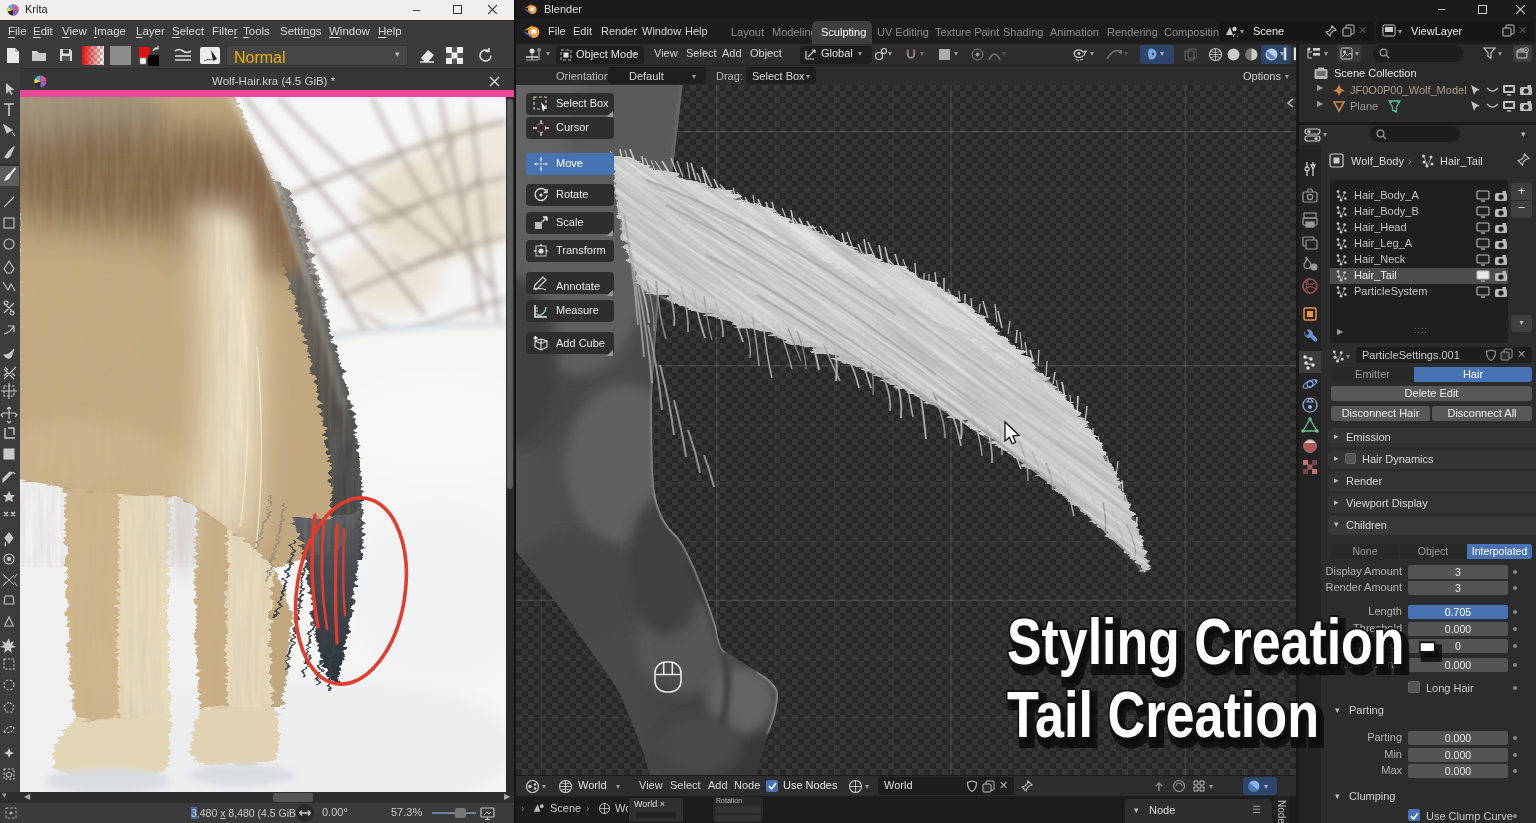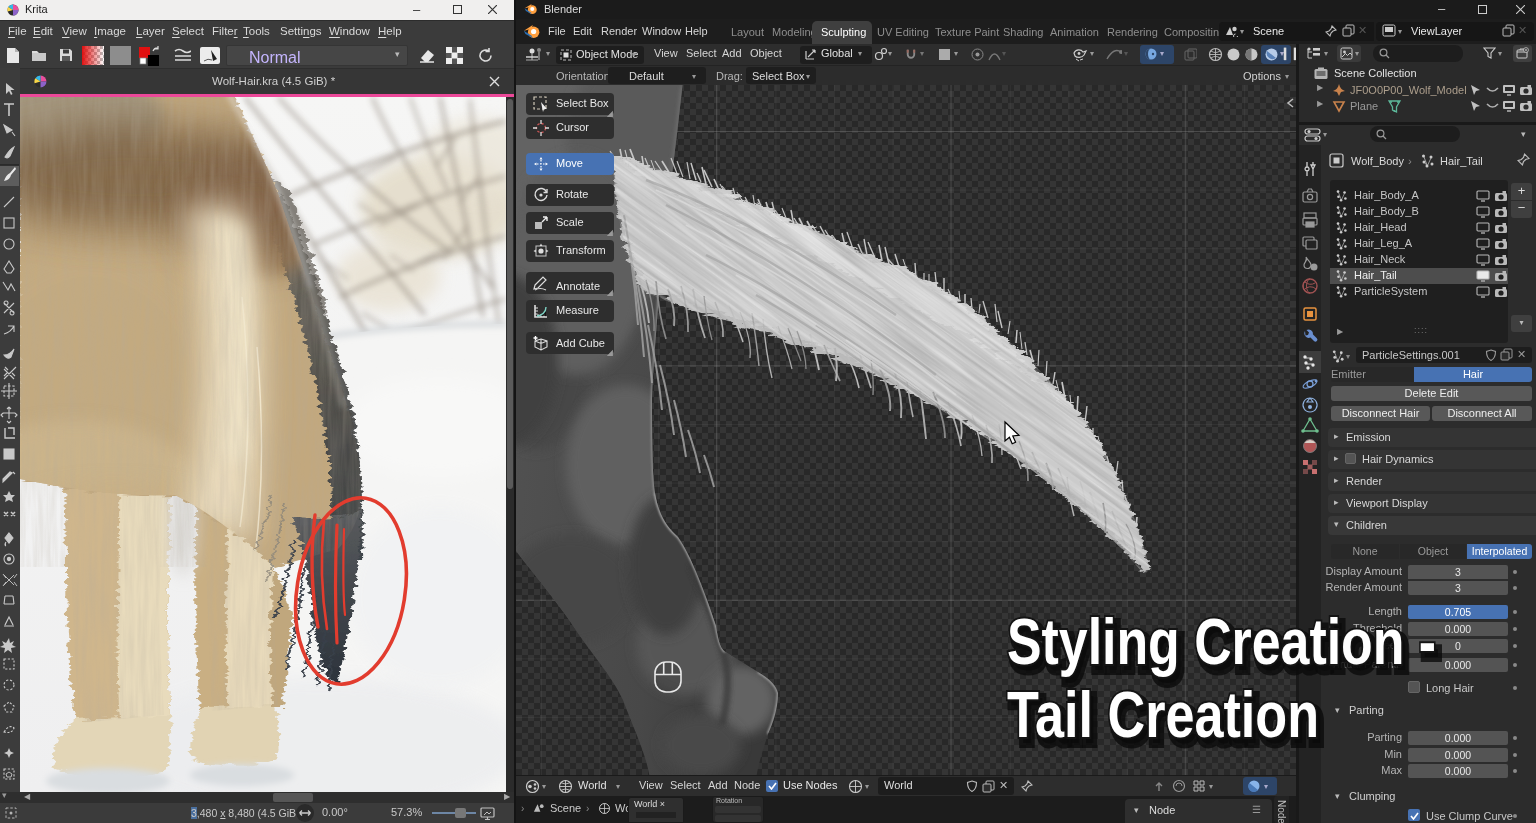--- a/index.html
+++ b/index.html
@@ -6,21 +6,21 @@
 *{box-sizing:border-box;}
 .abs{position:absolute;}
 #stage{position:relative;width:1536px;height:823px;background:#1d1d1d;}
 
 #krita{position:absolute;left:0;top:0;width:516px;height:823px;background:#3b3b3b;}
 .k-title{position:absolute;left:0;top:0;width:516px;height:20px;background:#f0efee;color:#1c1c1c;font-size:11px;}
 .k-menu{position:absolute;left:0;top:20px;width:516px;height:23px;background:#3b3b3b;border-top:1px solid #2c2c2c;color:#d9d9d9;font-size:11.5px;}
 .k-menu span{position:absolute;top:4px;}
 .k-menu u{text-decoration:underline;text-underline-offset:2px;}
 .k-tools{position:absolute;left:0;top:43px;width:516px;height:25px;background:#3b3b3b;}
-.k-tab{position:absolute;left:0;top:68px;width:588px;height:29px;background:#363636;border-top:1px solid #2e2e2e;border-bottom:3px solid #ec4899;color:#cfcfcf;font-size:11.5px;}
+.k-tab{position:absolute;left:0;top:68px;width:588px;height:29px;background:#363636;border-top:1px solid #2e2e2e;border-bottom:7px solid #ec4899;color:#cfcfcf;font-size:11.5px;}
 .k-dock{position:absolute;left:0;top:68px;width:20px;height:724px;background:#3c3c3c;}
 .k-canvas{position:absolute;left:20px;top:97px;width:486px;height:695px;background:#f3f3f2;overflow:hidden;}
 .k-vscroll{position:absolute;left:506px;top:97px;width:8px;height:695px;background:#2b2b2b;}
 .k-vthumb{position:absolute;left:507px;top:99px;width:6px;height:390px;background:#5a5a5a;border-radius:3px;}
 .k-hscroll{position:absolute;left:0px;top:792px;width:516px;height:11px;background:#2e2e2e;}
 .k-hthumb{position:absolute;left:273px;top:793px;width:40px;height:9px;background:#565656;border-radius:2px;}
 .k-status{position:absolute;left:0;top:803px;width:516px;height:20px;background:#3b3b3b;color:#c8c8c8;font-size:11px;}
 .k-edge{position:absolute;left:514px;top:0;width:2px;height:823px;background:#141414;}
 
 #blender{position:absolute;left:516px;top:0;width:1020px;height:823px;background:#b91c1c;}
@@ -127,21 +127,21 @@
       </svg>
       <svg class="abs" style="left:174px;top:5px" width="17" height="15">
           <path d="M1 3 q4 -3 8 0 t8 0 M1 8 h16 M1 12 h16" stroke="#dcdcdc" stroke-width="1.6" fill="none"></path>
         </svg>
       <svg class="abs" style="left:199px;top:2px" width="22" height="21">
           <rect x="1" y="2" width="20" height="17" rx="2" fill="#ececec"></rect>
           <path d="M12 5 l6 9 l-4 2 z" fill="#222"></path>
           <path d="M5 16 q4 -3 8 -1" stroke="#555" stroke-width="1" fill="none"></path>
         </svg>
       <div class="abs" style="left:226px;top:2px;width:182px;height:21px;background:#464646;border-radius:2px;border:1px solid #353535">
-        <span class="abs" style="left:22px;top:3px;color:#c4b5fd">Normal</span>
+        <span class="abs" style="left:7px;top:3px;color:#eab308">Normal</span>
         <span class="abs" style="left:168px;top:3px;color:#bbb;font-size:9px">▾</span>
       </div>
       <svg class="abs" style="left:418px;top:5px" width="18" height="15">
           <path d="M3 10 l7 -8 l6 5 l-6 7 h-3 z" fill="#e6e6e6"></path>
           <path d="M2 14 h14" stroke="#e6e6e6" stroke-width="1.5"></path>
         </svg>
       <svg class="abs" style="left:446px;top:4px" width="17" height="17">
           <rect width="17" height="17" fill="#555"></rect>
           <rect width="6" height="6" fill="#eee"></rect>
           <rect x="11" y="0" width="6" height="6" fill="#eee"></rect>
@@ -1325,21 +1325,21 @@
       <span class="abs" style="left:63px;top:224px;color:#c8c8c8;font-size:11px">ParticleSettings.001</span>
       <svg class="abs" style="left:186px;top:224px" width="12" height="12" viewBox="0 0 12 12">
           <path d="M6 1 L10.5 2.5 C10.5 7 9 10 6 11.5 C3 10 1.5 7 1.5 2.5 Z" fill="none" stroke="#999" stroke-width="1.1"></path>
         </svg>
       <svg class="abs" style="left:201px;top:223px" width="13" height="13">
           <rect x="4" y="1" width="8" height="9" rx="1" fill="none" stroke="#999"></rect>
           <rect x="1" y="4" width="8" height="8" rx="1" fill="#2c2c2c" stroke="#999"></rect>
         </svg>
       <span class="abs" style="left:218px;top:223px;color:#999;font-size:11px">✕</span>
 
-      <div class="abs" style="left:32px;top:242px;width:83px;height:15px;background:#282828;border-radius:3px 0 0 3px;color:#9a9a9a;line-height:15px;font-size:11px">Emitter</div>
+      <div class="abs" style="left:32px;top:242px;width:83px;height:15px;background:#282828;border-radius:3px 0 0 3px;color:#9a9a9a;text-align:center;line-height:15px;font-size:11px">Emitter</div>
       <div class="abs" style="left:115px;top:242px;width:118px;height:15px;background:#4772b3;border-radius:0 3px 3px 0;color:#fff;text-align:center;line-height:15px;font-size:11px">Hair</div>
       <div class="abs" style="left:32px;top:261px;width:201px;height:15px;background:#585858;border-radius:3px;color:#eee;text-align:center;line-height:15px;font-size:11px">Delete Edit</div>
       <div class="abs" style="left:32px;top:281px;width:99px;height:15px;background:#585858;border-radius:3px;color:#eee;text-align:center;line-height:15px;font-size:11px">Disconnect Hair</div>
       <div class="abs" style="left:133px;top:281px;width:100px;height:15px;background:#585858;border-radius:3px;color:#eee;text-align:center;line-height:15px;font-size:11px">Disconnect All</div>
 
       <div class="phdr" style="top:303px">
           <i>▸</i>
           <span>Emission</span>
         </div>
       <div class="phdr" style="top:325px">

